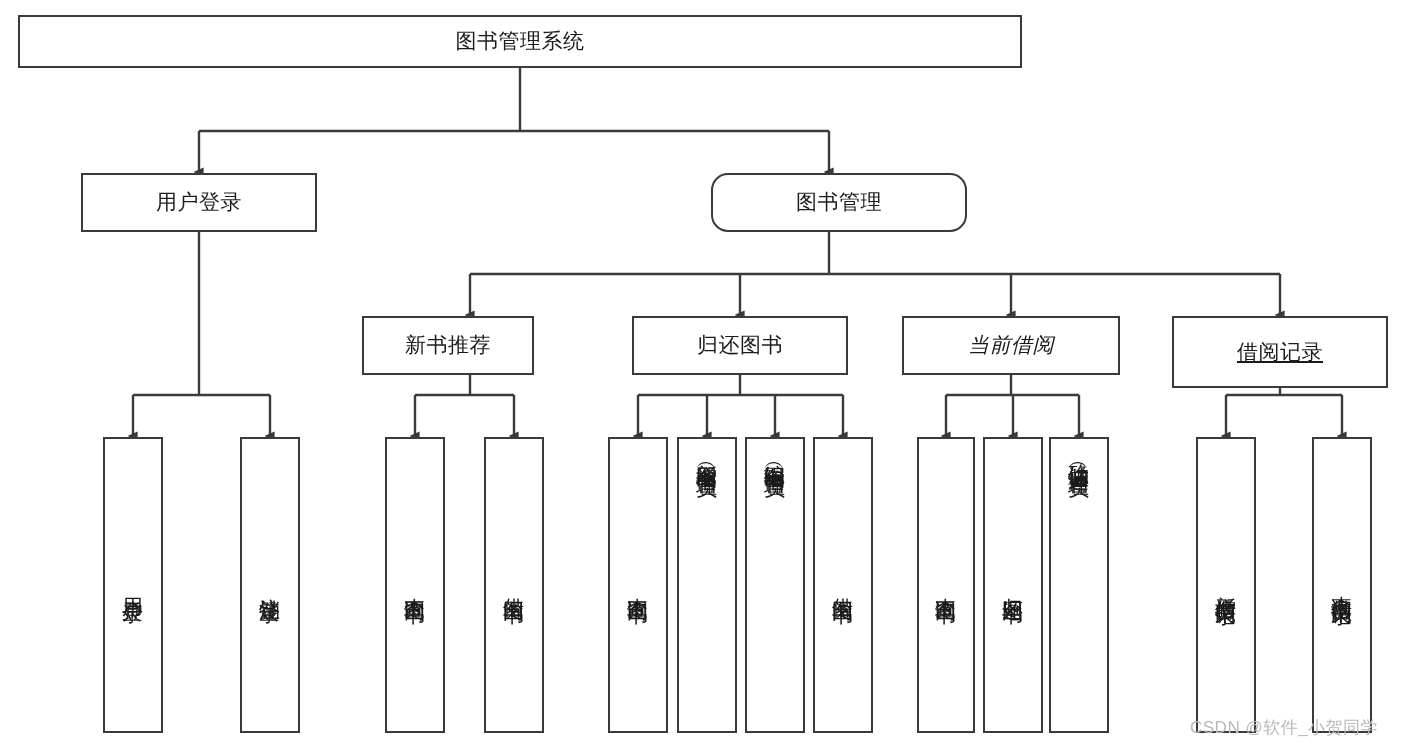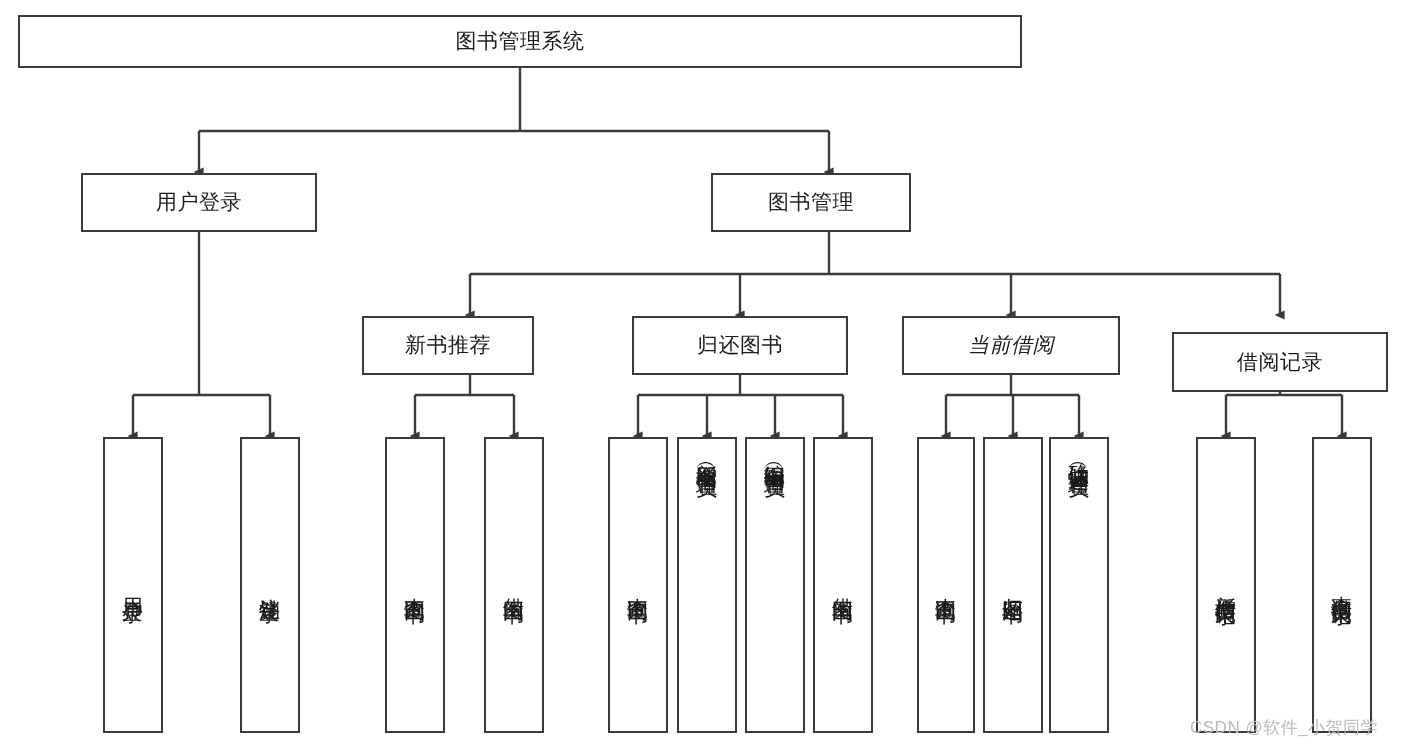--- a/index.html
+++ b/index.html
@@ -120,33 +120,33 @@
         <path d="M1342,395 L1342,436" fill="none" stroke="#3a3a3a" stroke-width="2.4" stroke-linecap="butt" marker-end="url(#arrow)"></path>
       </g>
   </svg>
   <div id="node-layer">
       <div class="node horiz" style="left: 18px; top: 15px; width: 1004px; height: 53px; border-color: rgb(58, 58, 58); color: rgb(27, 27, 27);">
         <span class="node-label">图书管理系统</span>
       </div>
       <div class="node horiz" style="left: 81px; top: 173px; width: 236px; height: 59px; border-color: rgb(58, 58, 58); color: rgb(27, 27, 27);">
         <span class="node-label">用户登录</span>
       </div>
-      <div class="node horiz" style="left: 711px; top: 173px; width: 200px; height: 59px; border-color: rgb(58, 58, 58); color: rgb(27, 27, 27);">
+      <div class="node horiz" style="left: 711px; top: 173px; width: 256px; height: 59px; border-color: rgb(58, 58, 58); color: rgb(27, 27, 27); border-radius: 17px;">
         <span class="node-label">图书管理</span>
       </div>
       <div class="node horiz" style="left: 362px; top: 316px; width: 172px; height: 59px; border-color: rgb(58, 58, 58); color: rgb(27, 27, 27);">
         <span class="node-label">新书推荐</span>
       </div>
       <div class="node horiz" style="left: 632px; top: 316px; width: 216px; height: 59px; border-color: rgb(58, 58, 58); color: rgb(27, 27, 27);">
         <span class="node-label">归还图书</span>
       </div>
       <div class="node horiz" style="left: 902px; top: 316px; width: 218px; height: 59px; border-color: rgb(58, 58, 58); color: rgb(27, 27, 27); font-style: italic;">
         <span class="node-label">当前借阅</span>
       </div>
-      <div class="node horiz" style="left: 1172px; top: 332px; width: 216px; height: 60px; border-color: rgb(58, 58, 58); color: rgb(27, 27, 27);">
+      <div class="node horiz" style="left: 1172px; top: 316px; width: 216px; height: 72px; border-color: rgb(58, 58, 58); color: rgb(27, 27, 27); text-decoration: underline;">
         <span class="node-label">借阅记录</span>
       </div>
       <div class="node vert centered" style="left: 103px; top: 437px; width: 60px; height: 296px; border-color: rgb(58, 58, 58); color: rgb(27, 27, 27);">
         <span class="node-label">用户登录</span>
       </div>
       <div class="node vert centered" style="left: 240px; top: 437px; width: 60px; height: 296px; border-color: rgb(58, 58, 58); color: rgb(27, 27, 27);">
         <span class="node-label">注销登录</span>
       </div>
       <div class="node vert centered" style="left: 385px; top: 437px; width: 60px; height: 296px; border-color: rgb(58, 58, 58); color: rgb(27, 27, 27);">
         <span class="node-label">查询图书</span>

